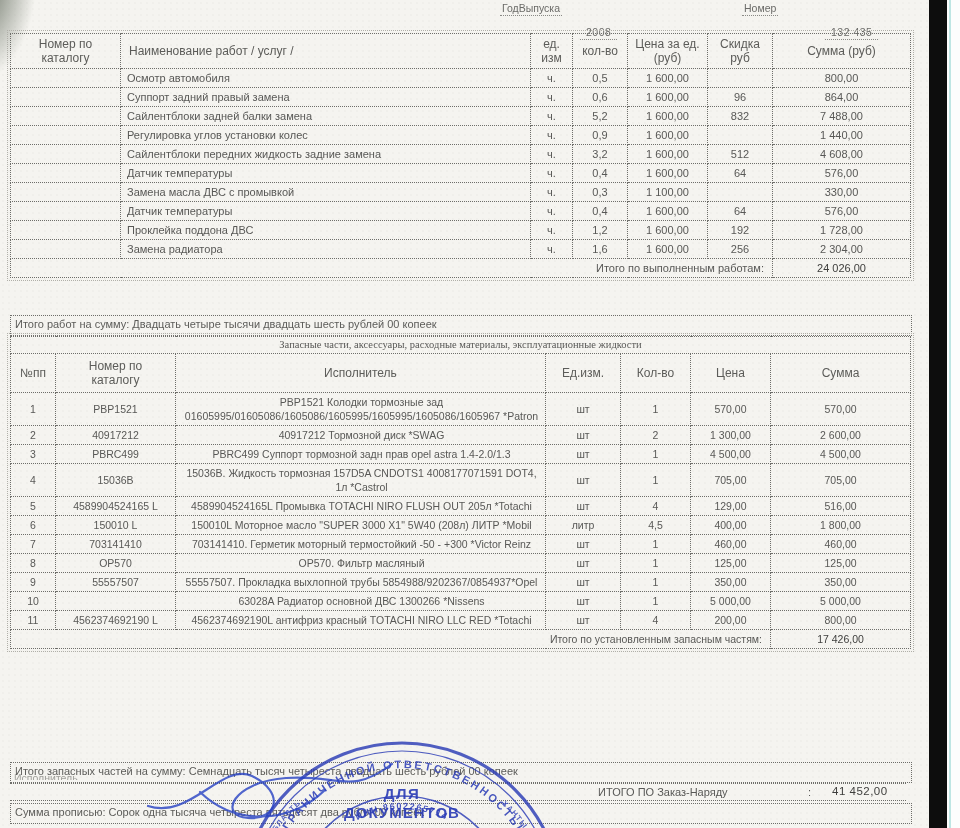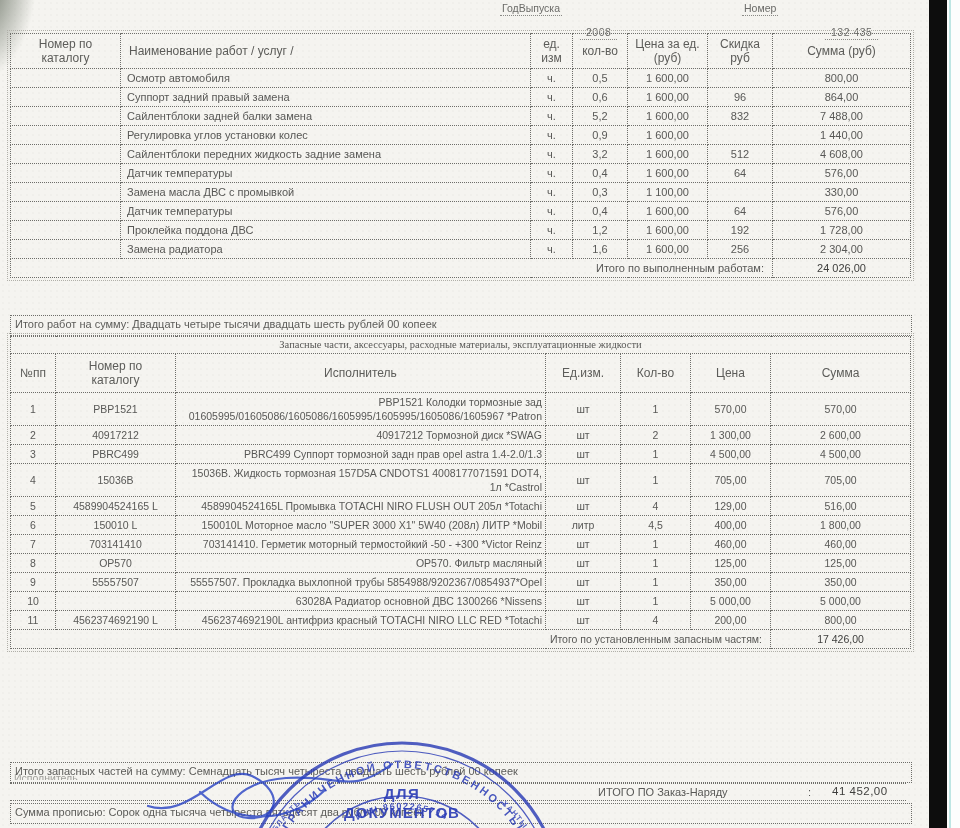--- a/index.html
+++ b/index.html
@@ -34,21 +34,21 @@
   .tfoot-lbl{text-align:right !important;padding-right:8px !important;border-left:none !important;border-bottom:none !important;font-size:11px;margin-top:25px;}
   .tfoot-val{font-weight:bold;color:#3e3e3c;font-size:11.5px;}
 
   .strip{position:absolute;left:10px;width:896px;border:1px dotted #6e6e6a;font-size:11px;
     padding:2px 0 2px 4px;background:transparent;color:#5c5c59;}
 
   .parts{top:336px;}
   .parts .title-row td{height:14px;font-size:10.5px;text-align:center;padding:1px;font-family:Liberation Serif, serif;}
   .parts thead th{height:34px;}
   .parts td{font-size:10.5px;text-align:center;padding:2px 3px;line-height:14px;vertical-align:middle;}
-  .parts td.c-name{text-align:right;padding-left:5px;}
+  .parts td.c-name{text-align:center;padding-left:5px;}
   .parts td.c-cat{word-break:break-all;}
 
   .grand{position:absolute;left:10px;top:783px;width:896px;height:16px;border-top:1px dotted #6e6e6a;border-bottom:1px dotted #6e6e6a;font-size:11px;}
   .grand .g-lbl{position:absolute;left:588px;top:2px;}
   .grand .g-colon{position:absolute;left:798px;top:2px;}
   .grand .g-val{position:absolute;left:822px;top:1px;font-weight:normal;color:#3e3e3c;font-size:11.5px;letter-spacing:.5px;}
 
   .sumwords{top:803px;height:15px;}
   .wordsline{top:762px;height:15px;}
   .worksline{top:315px;height:15px;}

